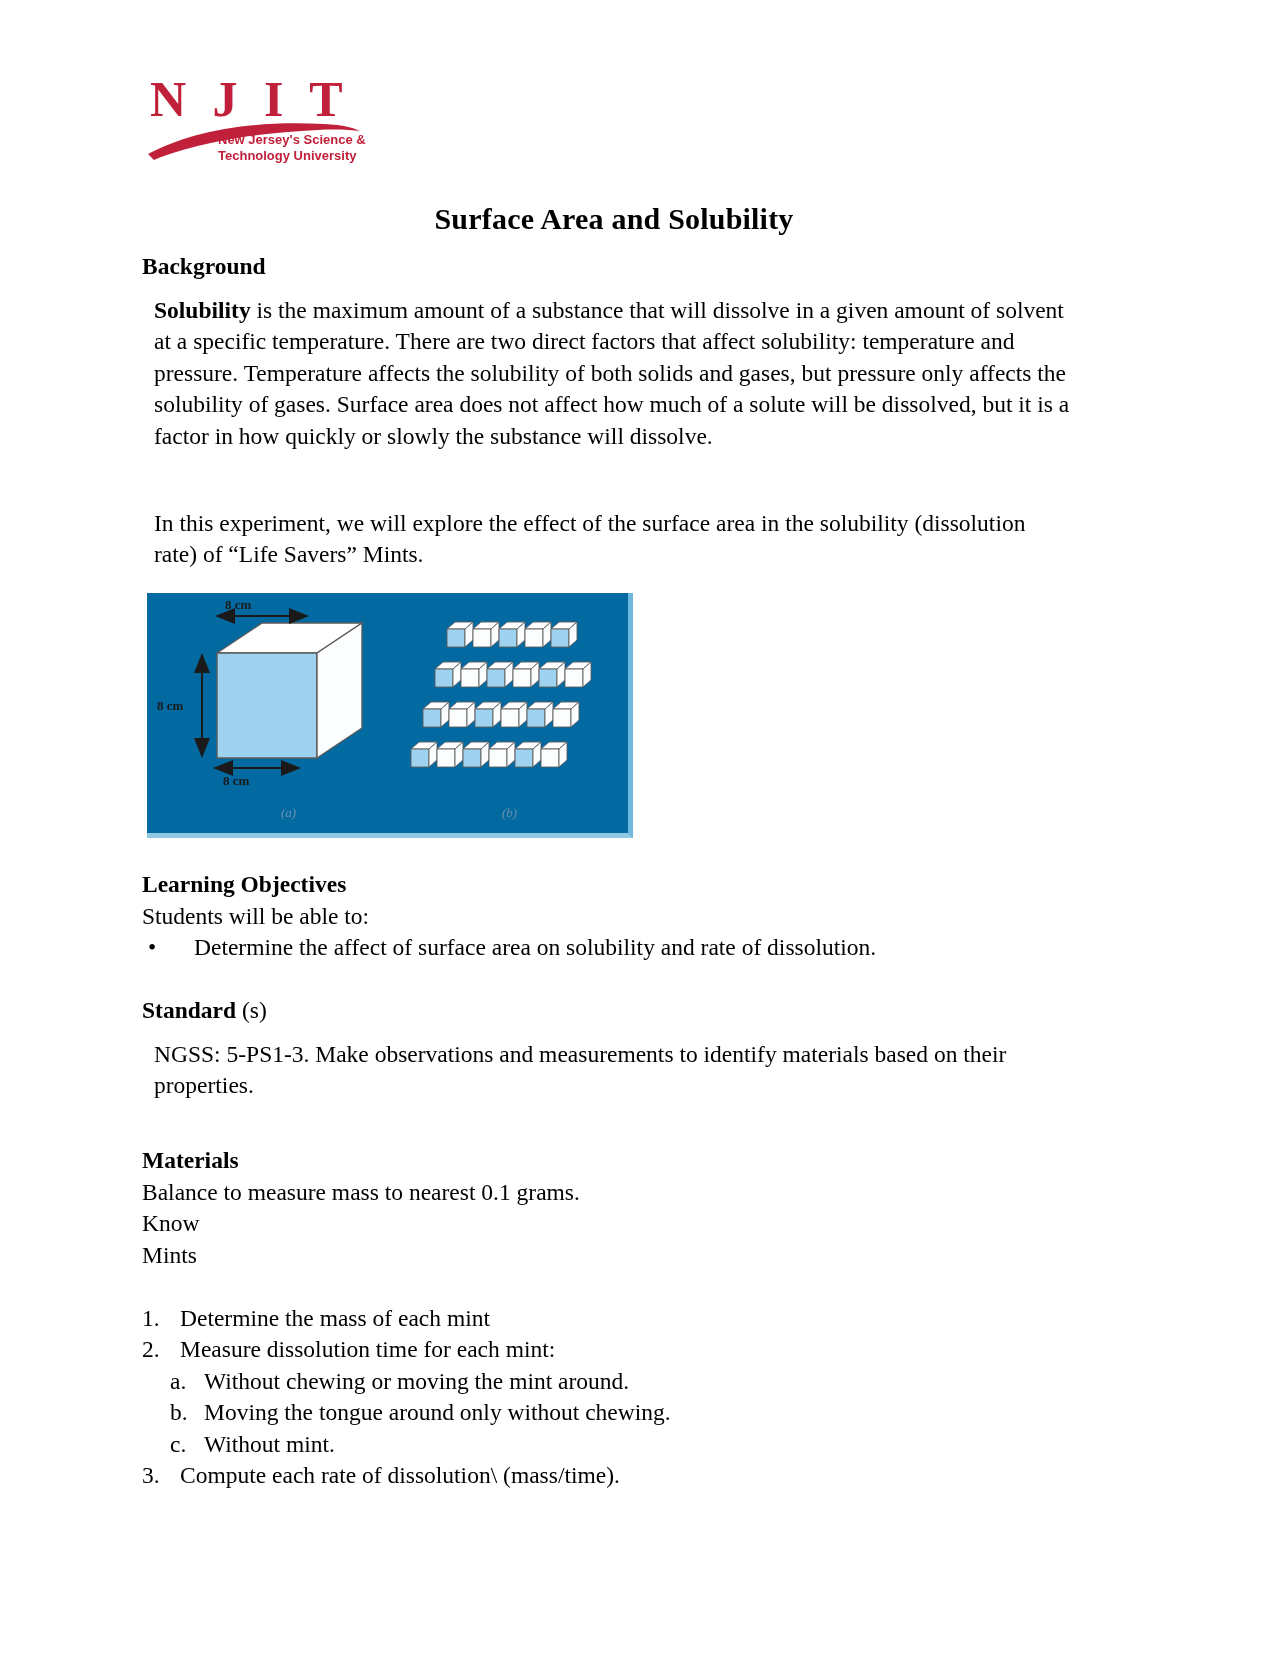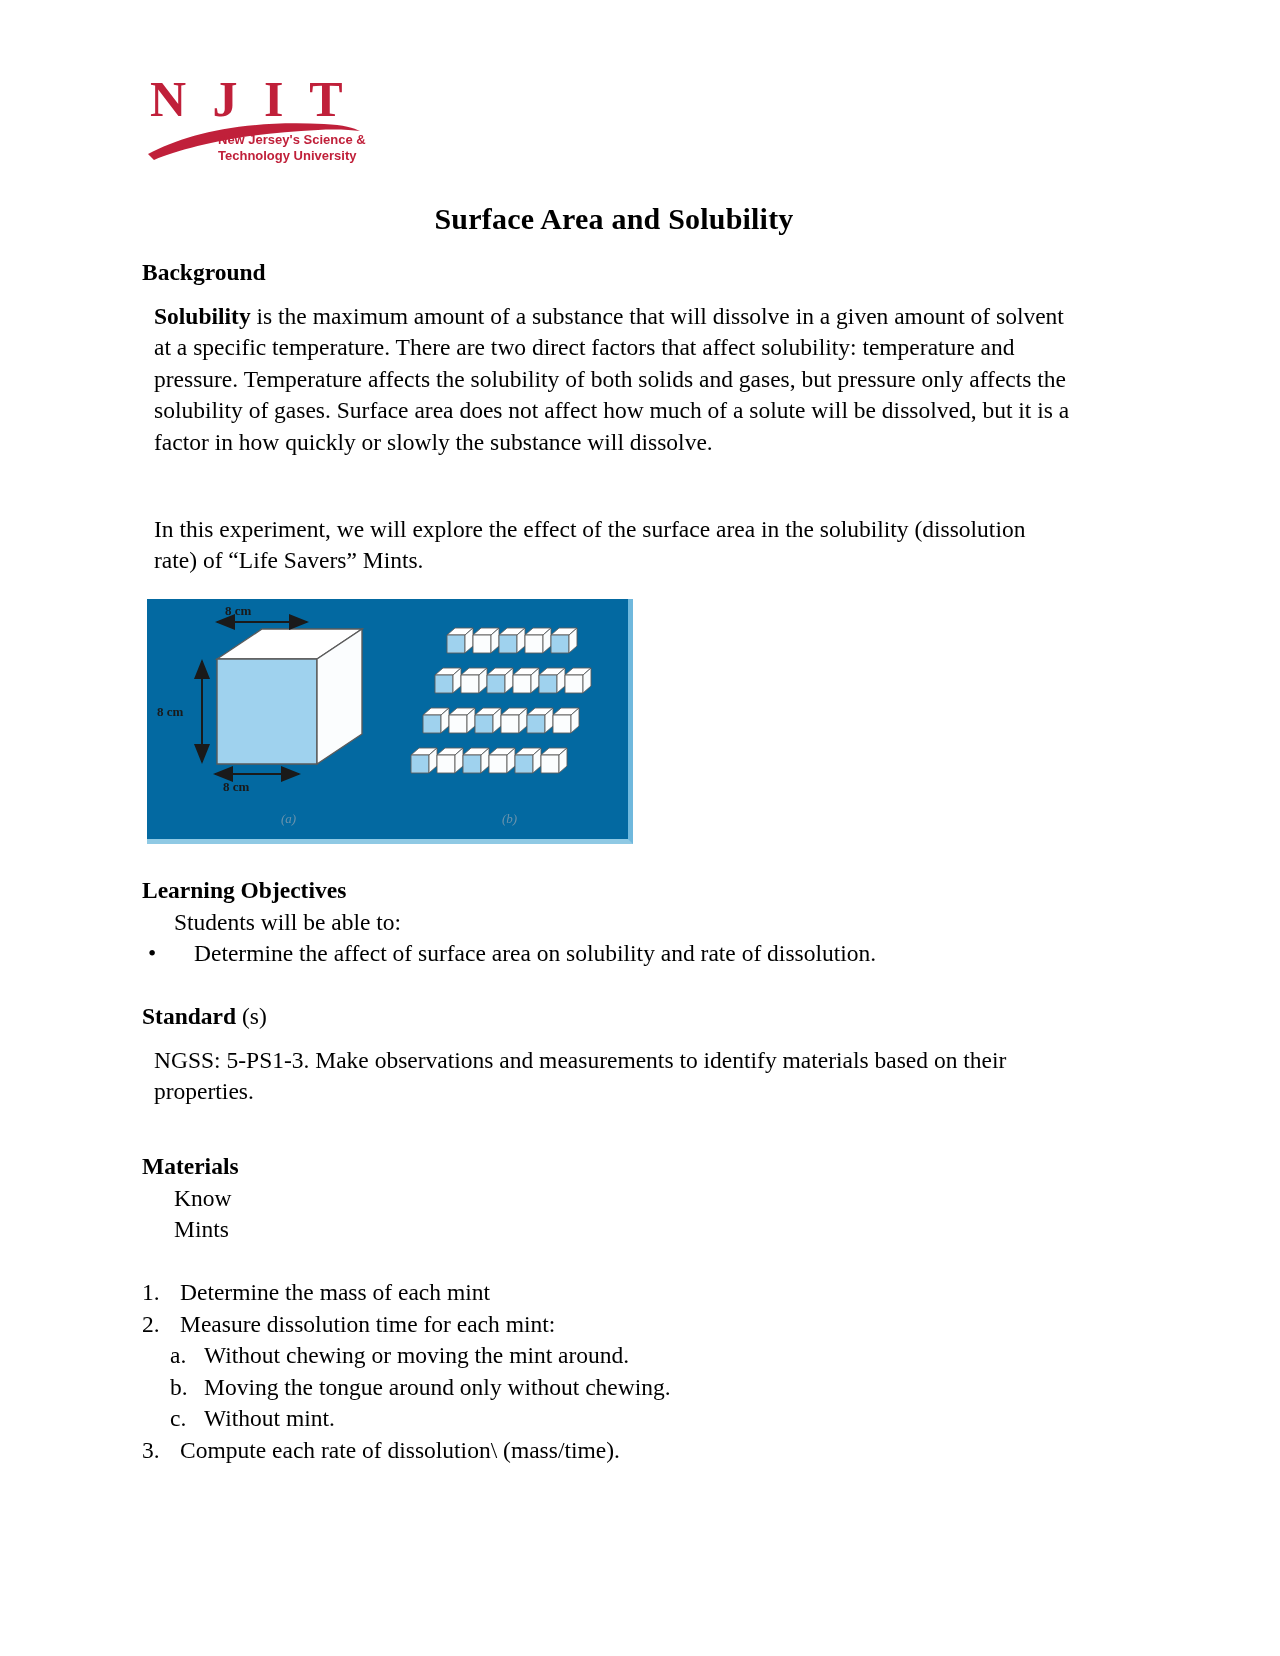--- a/index.html
+++ b/index.html
@@ -45,21 +45,21 @@
     font-weight: bold;
     letter-spacing: 0.2px;
     line-height: 1.2;
     margin-top: 19px;
   }
 
   
   .content {
     position: absolute;
     left: 142px;
-    top: 257px;
+    top: 251px;
     width: 942px;
     font-size: 23.5px;
     line-height: 31.5px;
   }
 
   h2.section {
     font-size: 23.5px;
     font-weight: bold;
     margin: 0;
     line-height: 31.5px;
@@ -130,21 +130,21 @@
     position: relative;
     padding-left: 62px;
     line-height: 31.5px;
   }
   ol.substeps > li > .num {
     position: absolute;
     left: 28px;
     top: 0;
     width: 30px;
   }
-  .plain-line { line-height: 31.5px; margin-left: 32px; }
+  .plain-line { line-height: 31.5px; }
 </style>
 </head>
 <body>
 
 <div class="page">
 
   <div class="logo-block">
     <svg class="logo-svg" width="260" height="95" viewBox="0 0 260 95">
       <text x="4" y="48" font-family="'Liberation Serif', serif" font-size="50" font-weight="bold" fill="#c0203a" letter-spacing="7">N J I T</text>
       <path d="M2 86 C 40 66, 95 52, 178 56 C 198 57, 208 60, 214 63 C 205 62, 190 61, 172 62 C 100 65, 42 78, 8 92 Z" fill="#c0203a"></path>
@@ -337,20 +337,21 @@
     </ul>
 
     <div class="spacer-line"></div>
 
     <h2 class="section"><span>Standard</span><span class="light"> (s)</span></h2>
     <p class="para">NGSS: 5-PS1-3. Make observations and measurements to identify materials based on their properties.</p>
 
     <div class="spacer-line"></div>
 
     <h2 class="section">Materials</h2>
+    <div class="plain-line">Balance to measure mass to nearest 0.1 grams.</div>
     <div class="plain-line">Know</div>
     <div class="plain-line">Mints</div>
 
     <div class="spacer-line"></div>
 
     <ol class="steps">
       <li>
         <span class="num">1.</span>
         <span>Determine the mass of each mint</span>
       </li>

